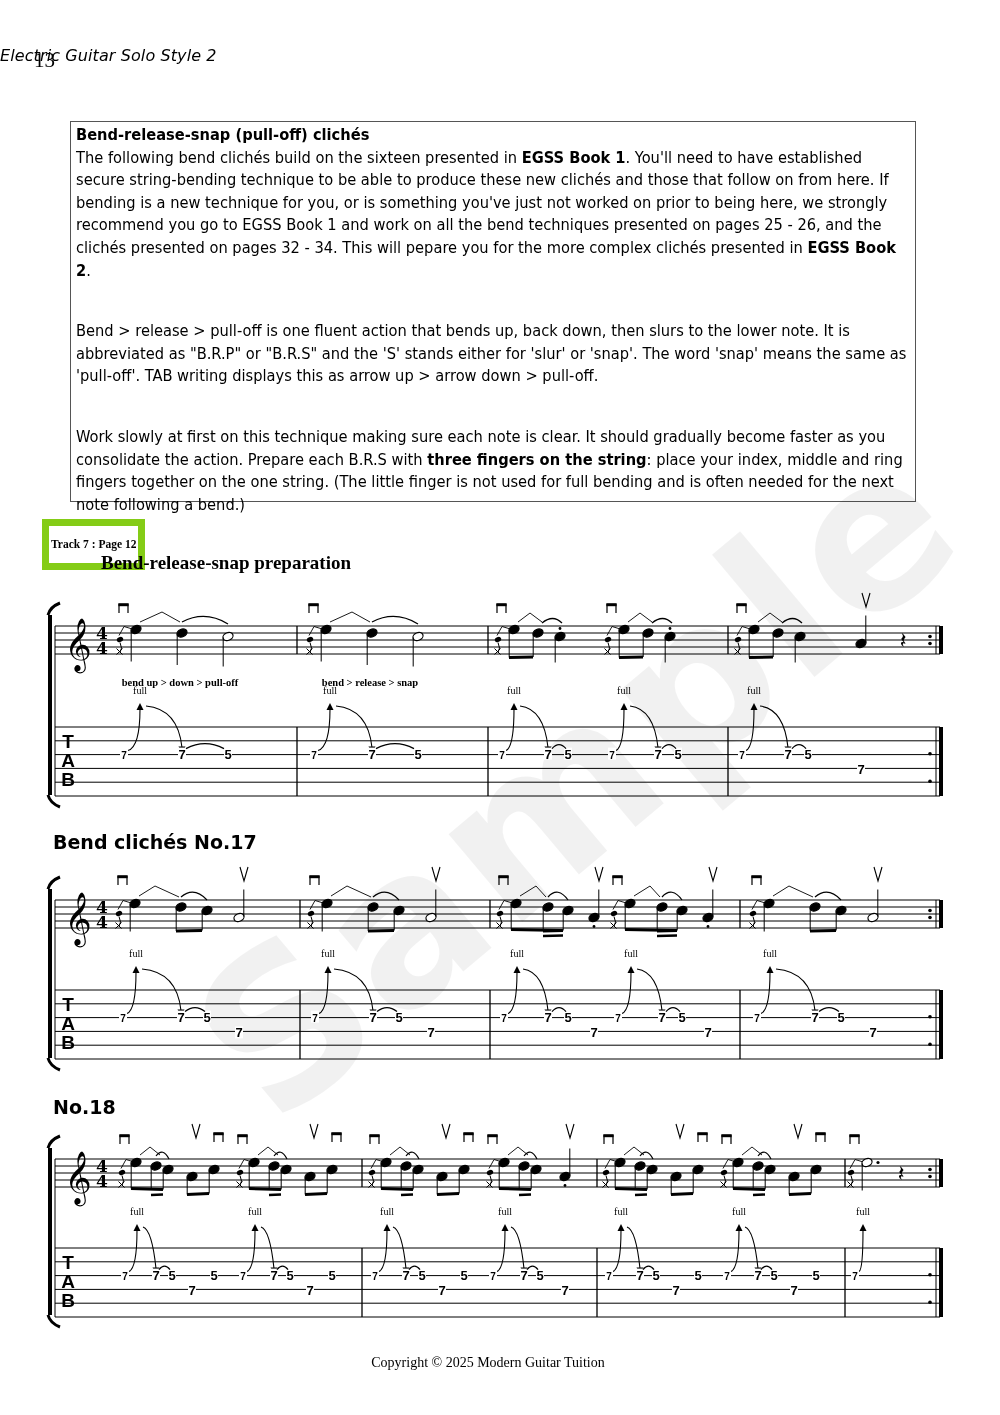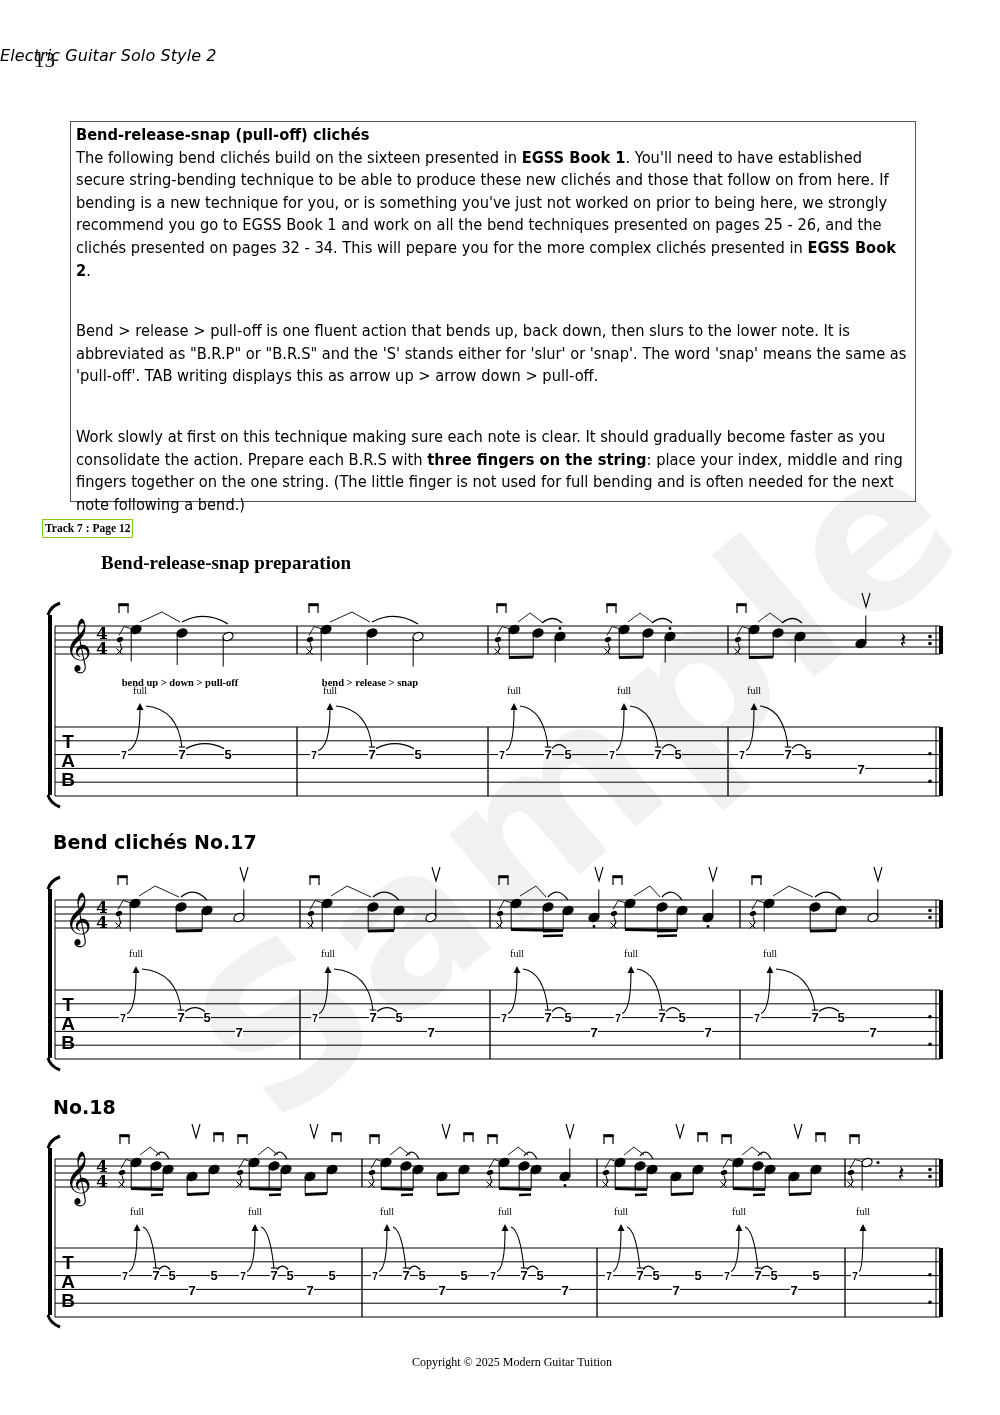--- a/index.html
+++ b/index.html
@@ -3,24 +3,24 @@
 <meta charset="utf-8">
 <style>
   html, body { margin:0; padding:0; background:#fff; }
   body { width:1000px; height:1415px; position:relative; overflow:hidden; font-family:"DejaVu Sans", sans-serif; color:#000; }
   .page-num { position:absolute; left:34px; top:48px; font-family:"Liberation Serif", serif; font-size:21px; }
   .running-title { position:absolute; left:0; width:976px; top:46px; font-family:"DejaVu Sans", sans-serif; font-style:italic; font-size:16px; letter-spacing:0.1px; }
   .infobox { position:absolute; left:70px; top:121px; width:834px; height:360px; border:1px solid #555; padding:2px 5px 17px 5px; font-family:"DejaVu Sans Condensed","DejaVu Sans", sans-serif; font-size:16.3px; line-height:22.6px; }
   .infobox p { margin:0; }
   .infobox p + p { margin-top:38px; }
   .infobox b { font-weight:bold; }
-  .track-label { position:absolute; left:42px; top:519px; border:1px solid #84cc16; font-family:"Liberation Serif", serif; font-weight:bold; font-size:11.5px; padding:2px 2px; line-height:13px; }
+  .track-label { position:absolute; left:42px; top:519px; border:7px solid #84cc16; font-family:"Liberation Serif", serif; font-weight:bold; font-size:11.5px; padding:12px 2px; line-height:13px; }
   .sec-title { position:absolute; font-family:"DejaVu Sans", sans-serif; font-weight:bold; font-size:19px; }
   svg.music { position:absolute; left:0; top:0; }
-  .footer { position:absolute; left:0; width:976px; text-align:center; top:1355px; font-family:"Liberation Serif", serif; font-size:12px;padding-left:24px; }
+  .footer { position:absolute; left:0; width:976px; text-align:center; top:1355px; font-family:"Liberation Serif", serif; font-size:14px; }
   .watermark { position:absolute; left:150px; top:560px; font-family:"DejaVu Sans", sans-serif; font-weight:bold; font-size:210px; color:rgba(0,0,0,0.055); transform:rotate(-40deg); transform-origin:left top; letter-spacing:6px; pointer-events:none; top:980px; }
 </style>
 </head>
 <body>
 
 <div class="page-num">13</div>
 <div class="running-title">Electric Guitar Solo Style 2</div>
 
 <div class="infobox">
   <p>

